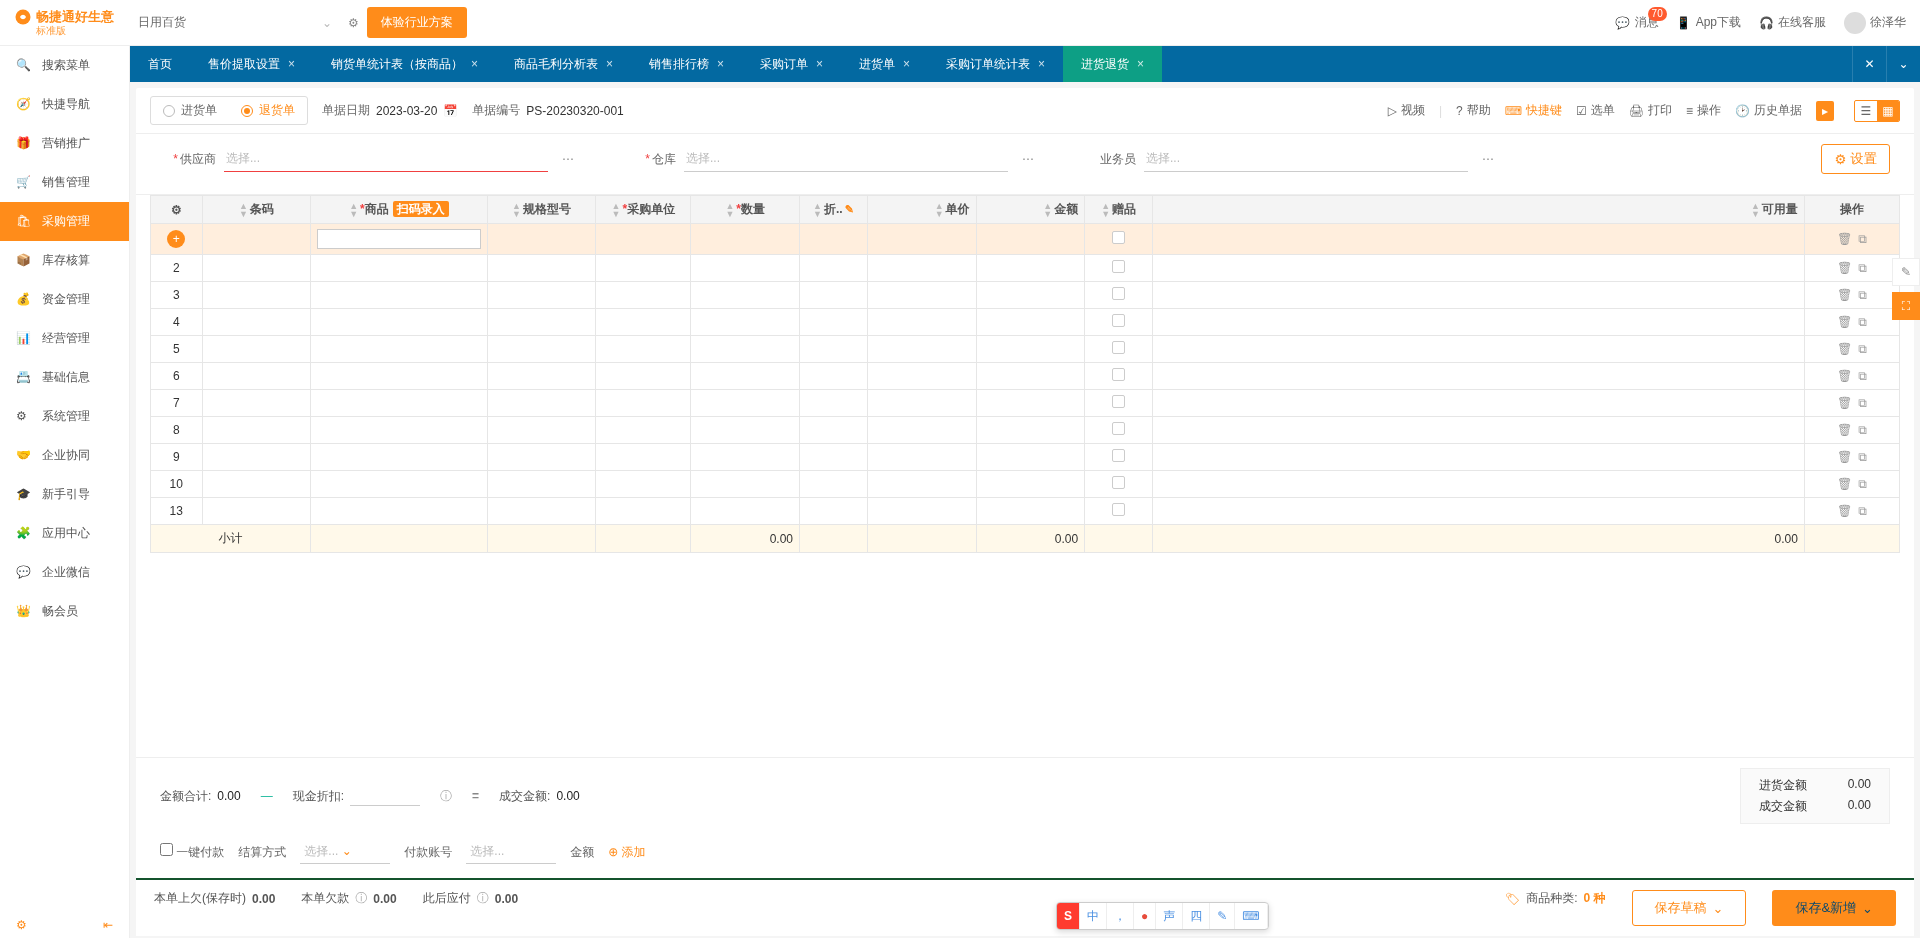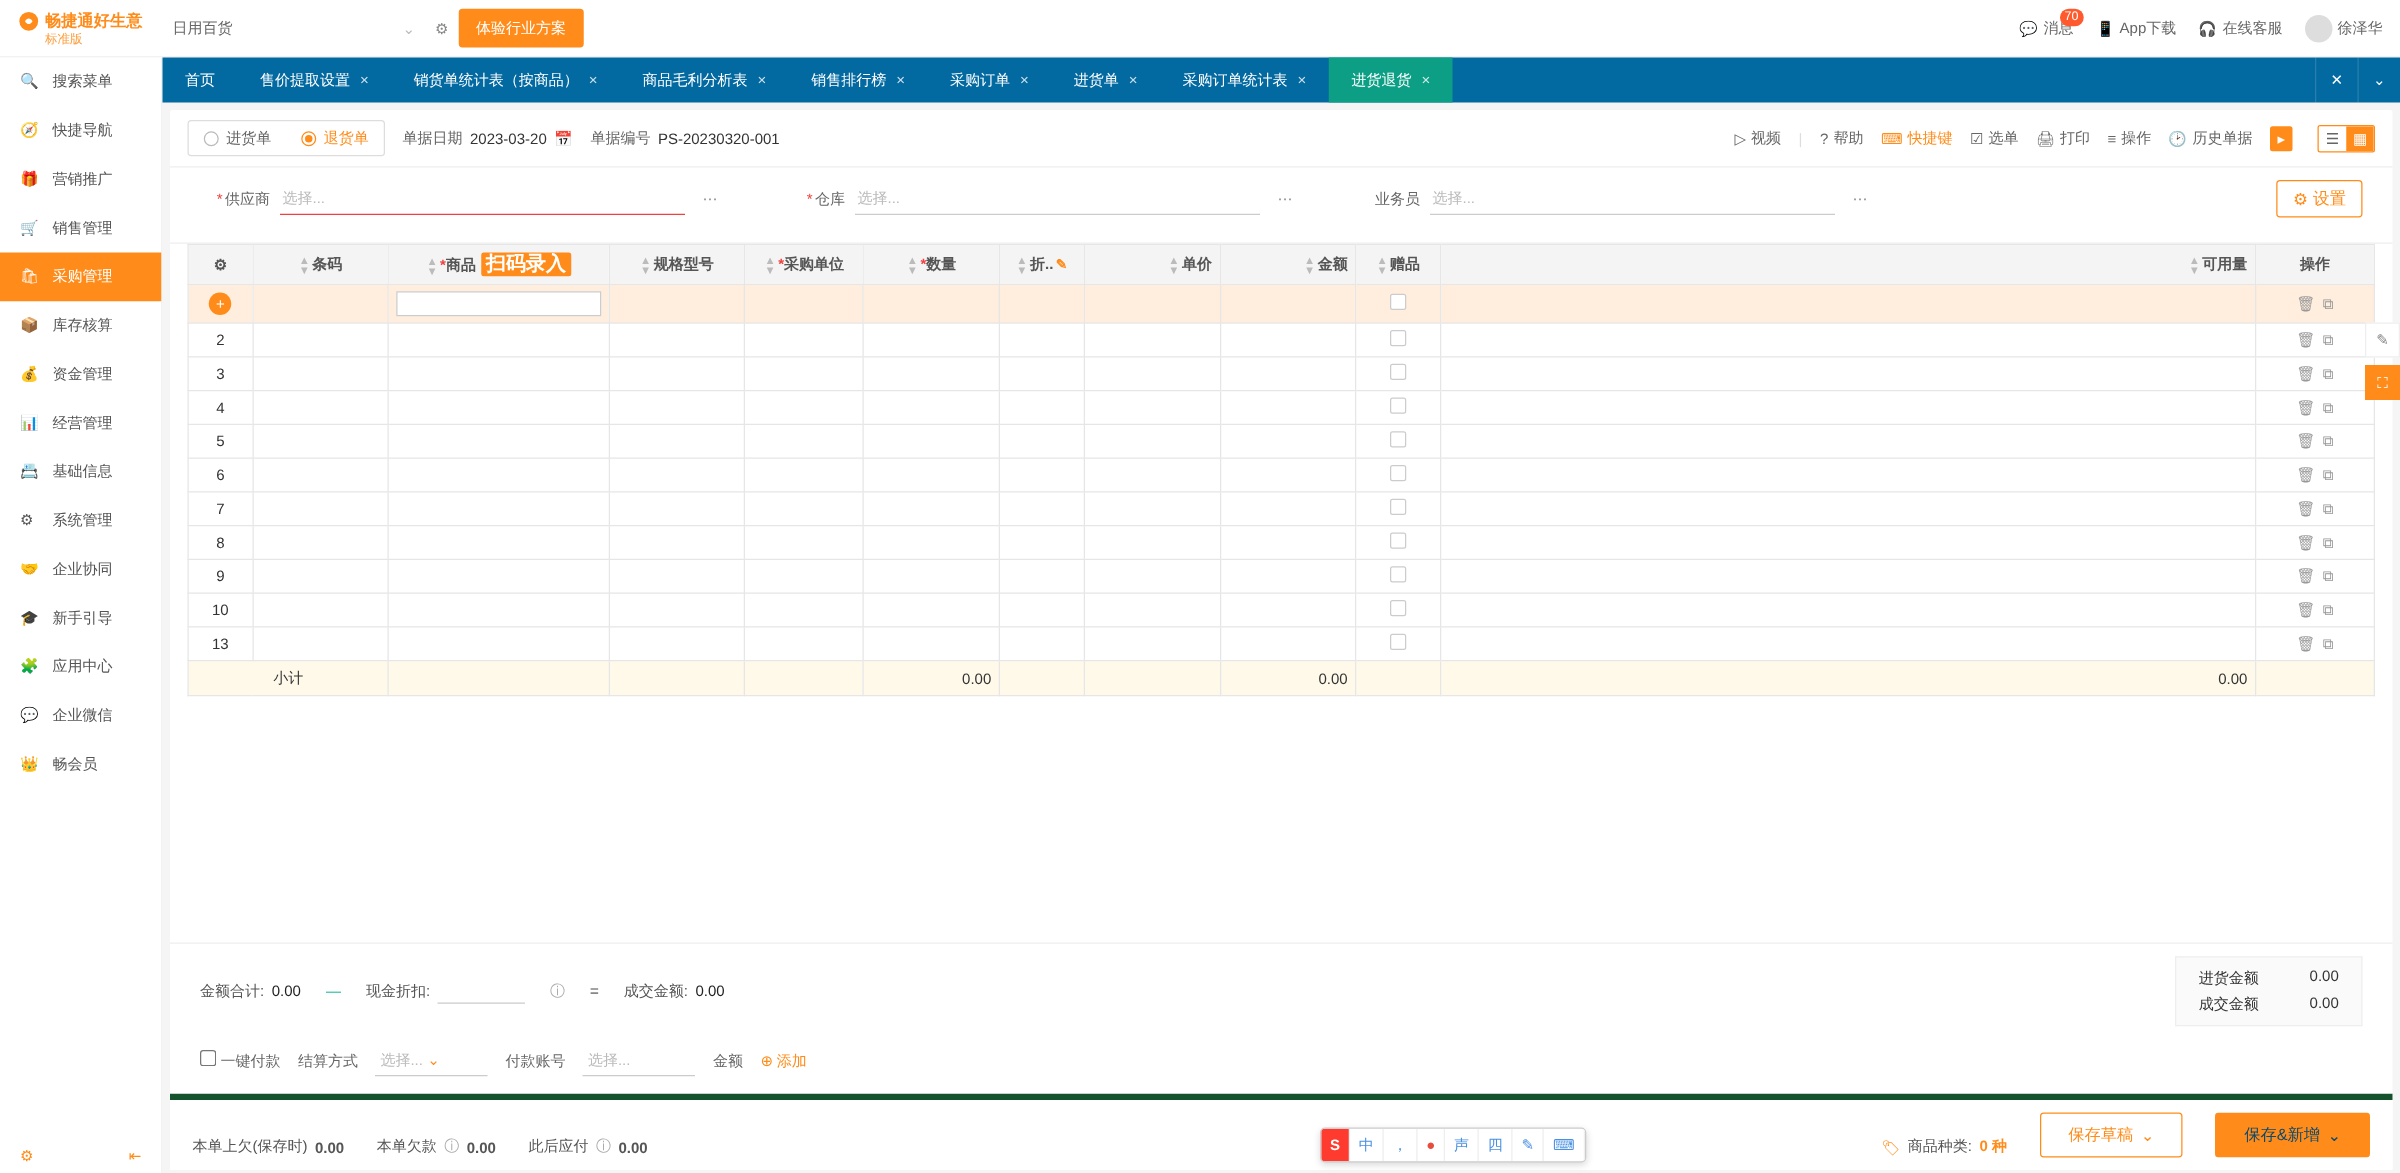--- a/index.html
+++ b/index.html
@@ -57,38 +57,38 @@
 .ff .sel{flex:1;border-bottom:1px solid #ccc;padding:4px 2px;color:#bbb;position:relative}
 .ff.supplier .sel{border-bottom-color:#f04040}
 .ff .dots{color:#888;cursor:pointer;padding:0 6px}
 .settings-btn{border:1px solid #ff8c1a;color:#ff8c1a;background:#fff;border-radius:3px;padding:5px 12px;cursor:pointer;display:flex;align-items:center;gap:4px;margin-left:auto}
 .grid-wrap{flex:1;overflow:auto;padding:0 14px;min-height:0}
 table.grid{width:100%;border-collapse:collapse;table-layout:fixed}
 table.grid th,table.grid td{border:1px solid #e6e6e6;padding:5px 6px;height:26px;font-size:12px;text-align:center;white-space:nowrap;overflow:hidden}
 table.grid thead th{background:#f4f4f4;color:#555;position:relative}
 th .req{color:#f04040}
 .sort{color:#bbb;font-size:9px;line-height:8px;display:inline-block;vertical-align:middle;margin-right:2px}
-.scan-tag{background:#ff8c1a;color:#fff;border-radius:2px;padding:1px 4px;font-size:16px;margin-left:4px}
+.scan-tag{background:#ff8c1a;color:#fff;border-radius:2px;padding:1px 4px;font-size:12px;margin-left:4px}
 tr.active-row td{background:#ffeedd}
 .add-row{width:18px;height:18px;border-radius:50%;background:#ff8c1a;color:#fff;display:inline-flex;align-items:center;justify-content:center;cursor:pointer}
 .gift-chk{width:13px;height:13px;border:1px solid #ccc;border-radius:2px;display:inline-block;background:#fff}
 .op-ico{color:#999;cursor:pointer;margin:0 3px}
 tfoot td{background:#fff9ea;font-weight:500}
 .totals{padding:10px 24px;display:flex;align-items:center;gap:20px;border-top:1px solid #eee;flex-wrap:wrap}
 .totals .t-item{display:flex;align-items:center;gap:6px;color:#555}
 .totals .val{color:#222;font-weight:500}
 .totals input{border:none;border-bottom:1px solid #ccc;width:70px;padding:2px}
 .sep{color:#16b79a}
 .eq{color:#888;font-weight:bold}
 .sum-box{margin-left:auto;border:1px solid #eee;background:#fafafa;padding:8px 18px;display:flex;flex-direction:column;gap:4px;min-width:150px}
 .sum-box .r{display:flex;justify-content:space-between;gap:20px}
 .pay-row{padding:6px 24px 14px;display:flex;align-items:center;gap:14px;color:#666}
 .pay-row select,.pay-row .sel-like{border:none;border-bottom:1px solid #ccc;padding:3px 4px;color:#bbb;background:transparent;min-width:90px}
 .add-lk{color:#ff8c1a;cursor:pointer;display:flex;align-items:center;gap:3px}
-.footer{border-top:5px solid #14532d;padding:10px 18px;display:flex;align-items:flex-end;gap:26px;background:#fff}
+.footer{border-top:2px solid #14532d;padding:10px 18px;display:flex;align-items:flex-start;gap:26px;background:#fff}
 .footer .f-item{display:flex;align-items:center;gap:6px;color:#555}
 .footer .val{font-weight:600}
 .spacer{flex:1}
 .btn{border-radius:3px;padding:8px 22px;cursor:pointer;font-size:13px;border:1px solid transparent;display:flex;align-items:center;gap:6px}
 .btn.ghost{border-color:#ff8c1a;color:#ff8c1a;background:#fff}
 .btn.prim{background:#ff8c1a;color:#0c4a6e}
 .side-float{position:absolute;right:-6px;top:170px;display:flex;flex-direction:column;gap:6px}
 .side-float span{width:28px;height:28px;background:#fff;border:1px solid #eee;display:flex;align-items:center;justify-content:center;color:#888;cursor:pointer}
 .side-float span.on{background:#ff8c1a;color:#fff;border-color:#ff8c1a}
 .ime-bar{position:fixed;bottom:8px;left:55%;display:flex;align-items:center;background:#fff;border:1px solid #ccc;border-radius:4px;box-shadow:0 2px 6px rgba(0,0,0,.15);height:28px;overflow:hidden;z-index:999}

